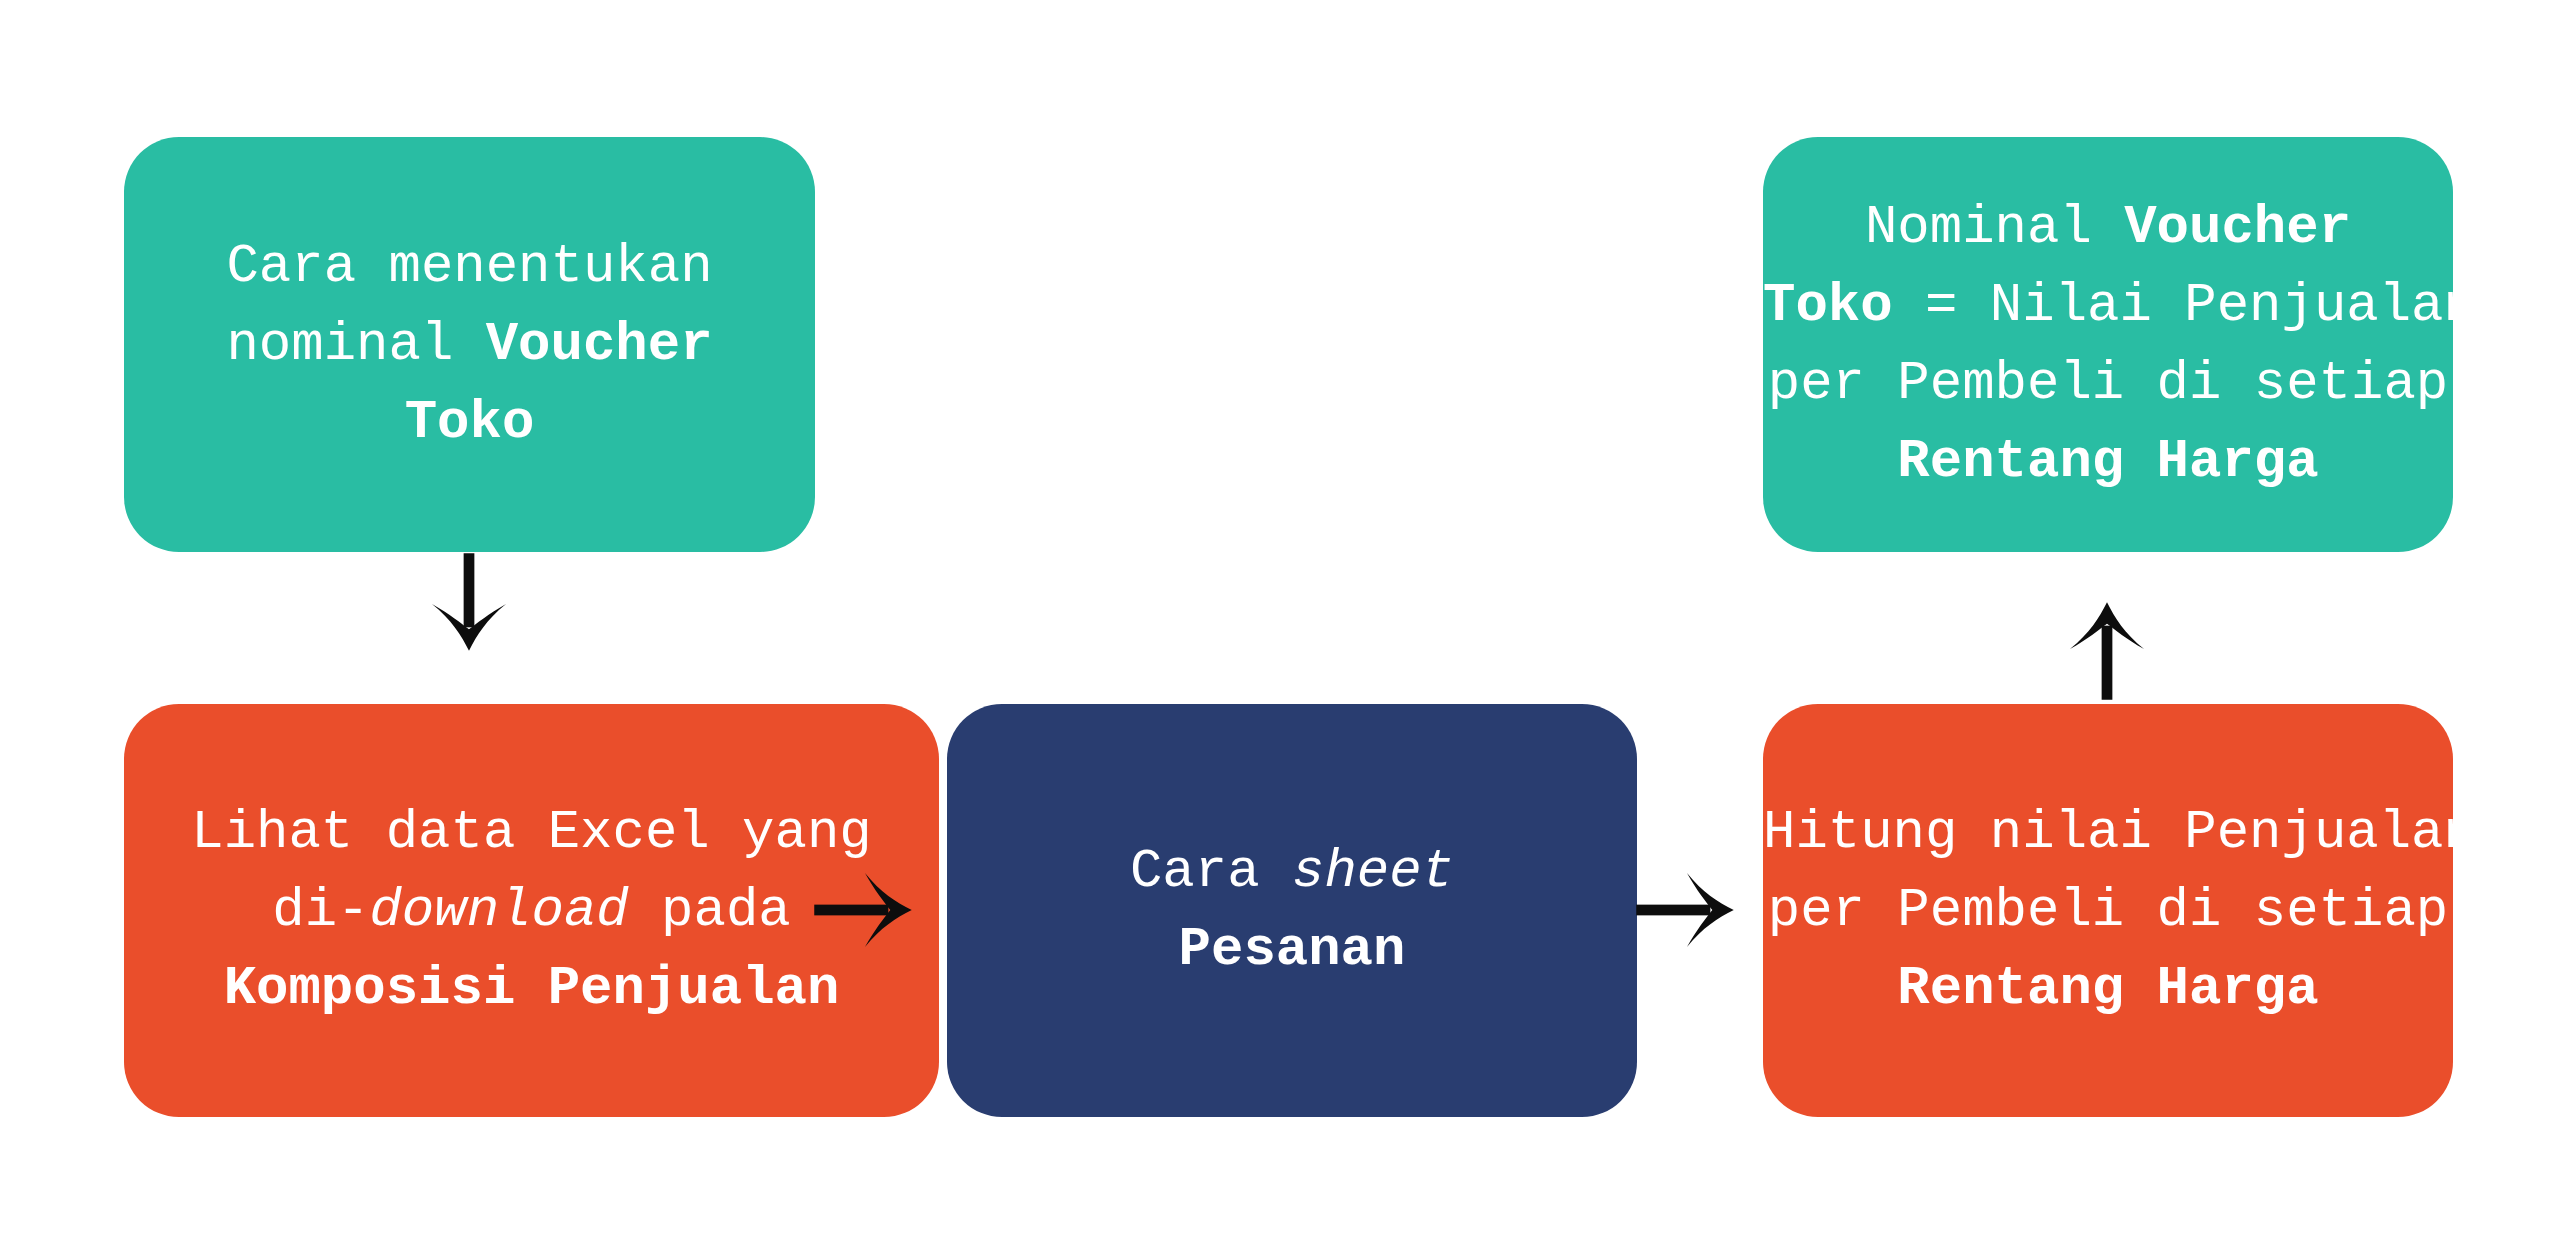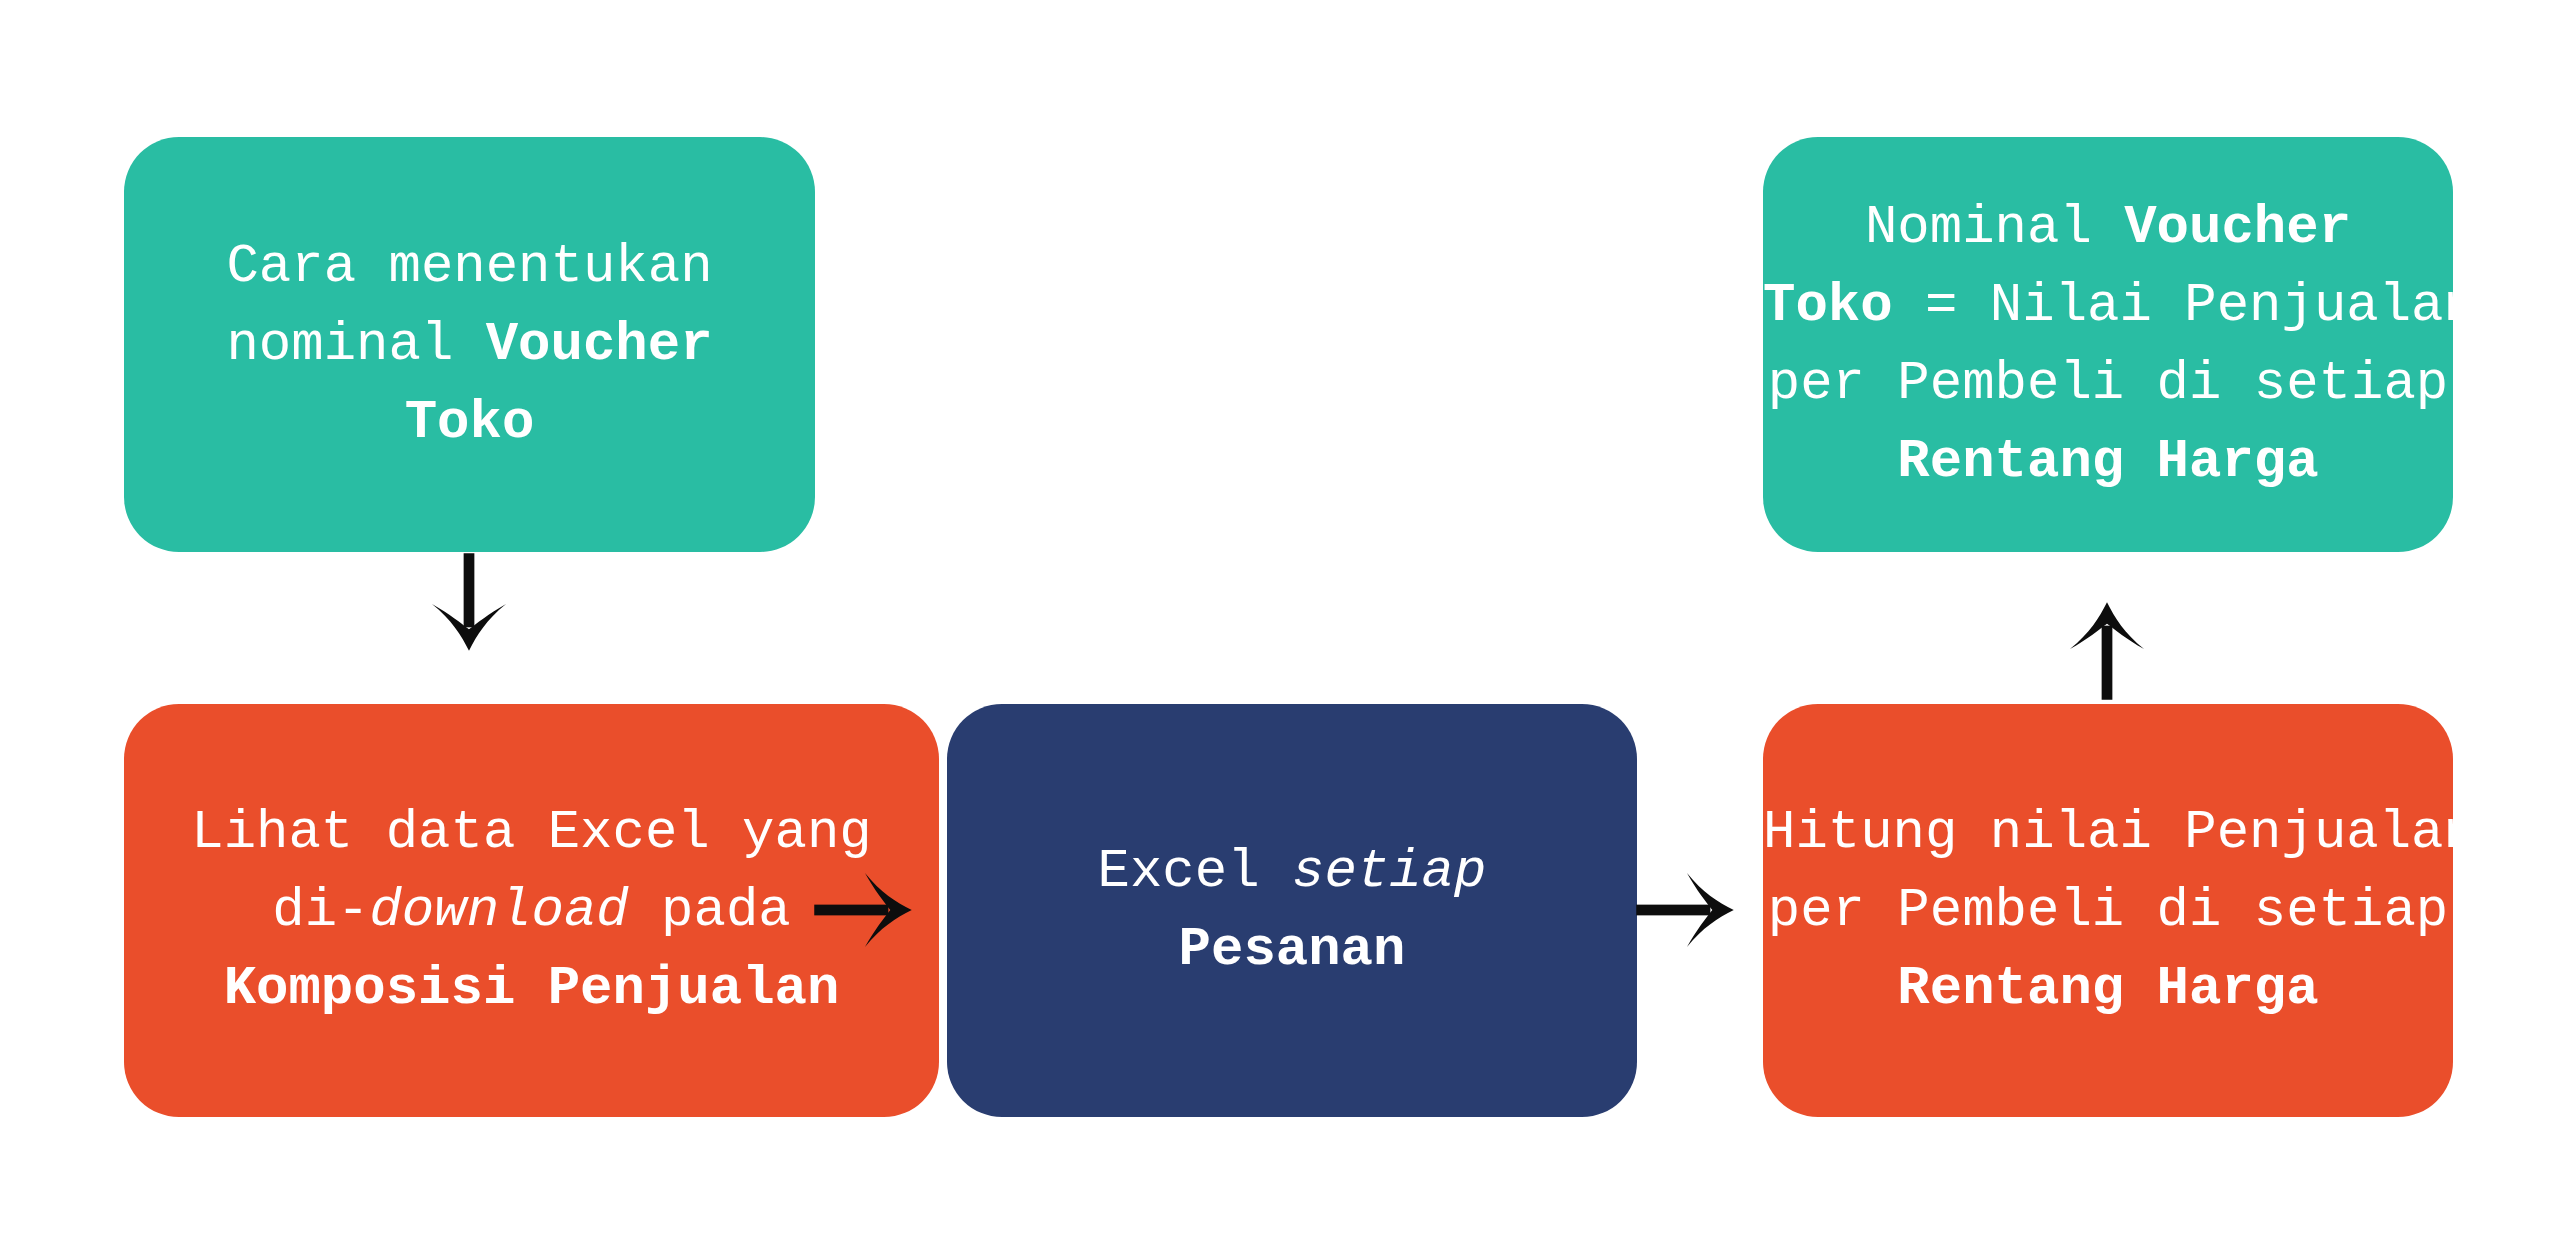--- a/index.html
+++ b/index.html
@@ -56,21 +56,21 @@
   <div class="box pos-2" style="background: rgb(234, 78, 43); color: rgb(255, 255, 255);">
     <div class="box-text">
         <div class="tline"><span>Lihat data Excel yang</span></div>
         <div class="tline"><span>di-</span><span class="i">download</span><span> pada</span></div>
         <div class="tline"><span class="b">Komposisi Penjualan</span></div>
       </div>
   </div>
 
   <div class="box pos-3" style="background: rgb(41, 61, 112); color: rgb(255, 255, 255);">
     <div class="box-text">
-        <div class="tline"><span>Excel </span><span class="i">setiap</span></div>
+        <div class="tline"><span>Cara </span><span class="i">sheet</span></div>
         <div class="tline"><span class="b">Pesanan</span></div>
       </div>
   </div>
 
   <div class="box pos-4" style="background: rgb(234, 78, 43); color: rgb(255, 255, 255);">
     <div class="box-text">
         <div class="tline"><span>Hitung nilai Penjualan</span></div>
         <div class="tline"><span>per Pembeli di setiap</span></div>
         <div class="tline"><span class="b">Rentang Harga</span></div>
       </div>

